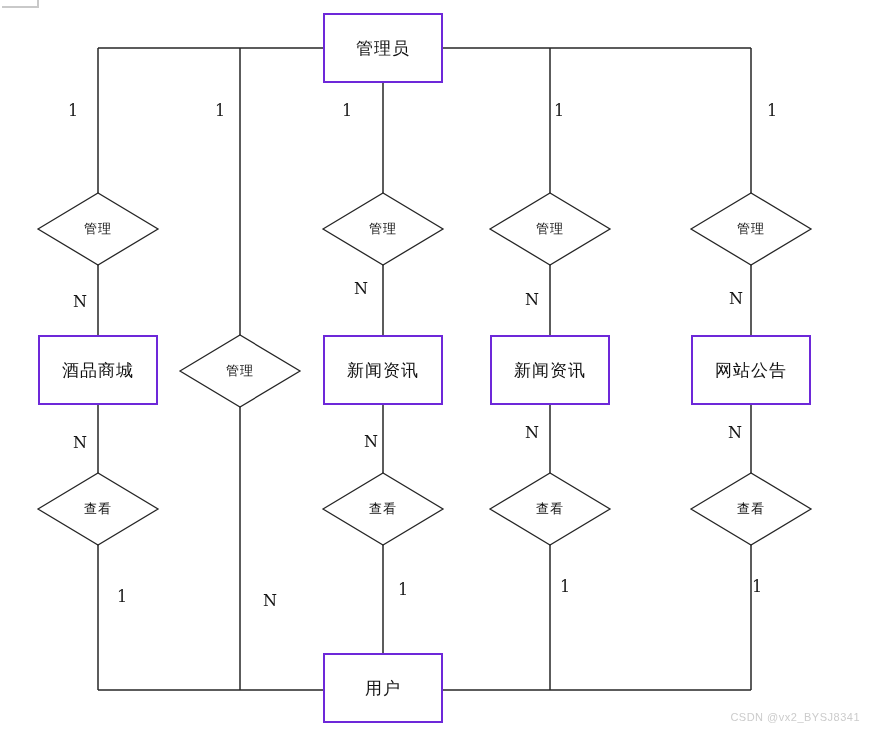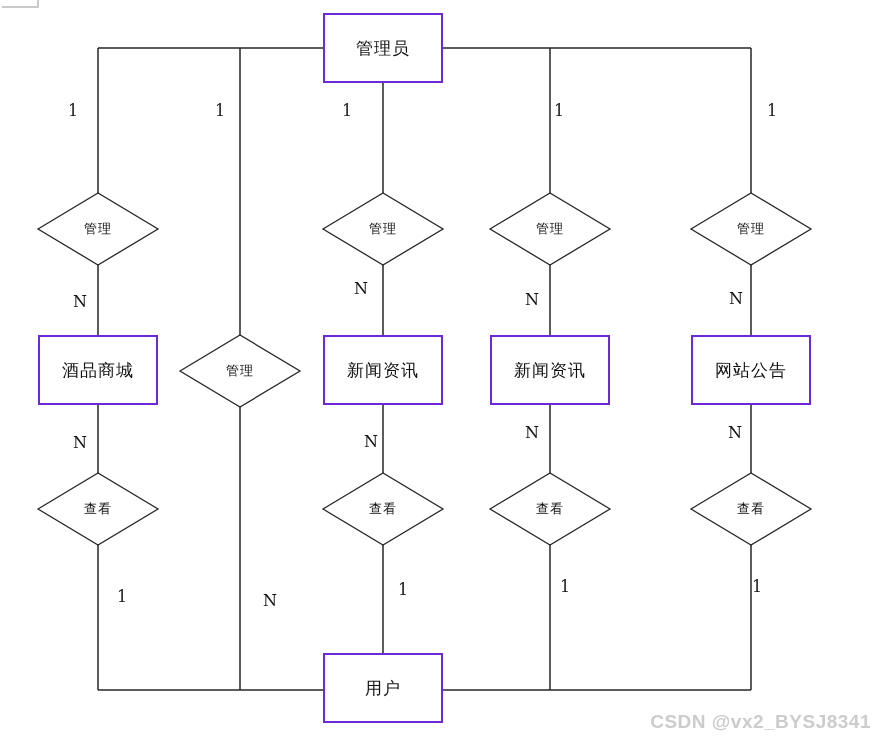--- a/index.html
+++ b/index.html
@@ -59,28 +59,27 @@
     left: 2px;
     top: -4px;
     width: 35px;
     height: 10px;
     border-right: 2px solid #c9c9c9;
     border-bottom: 2px solid #c9c9c9;
     z-index: 1;
   }
   .watermark {
     position: absolute;
-    right: 7px;
+    right: 18px;
     top: 711px;
     font-family: "Liberation Sans", "DejaVu Sans", sans-serif;
-    font-size: 19px;
+    font-size: 11px;
     color: #cccccc;
     z-index: 5;
     letter-spacing: 0.5px;
-    font-weight: bold;
   }
 </style>
 </head>
 <body>
 
 <div class="canvas">
 
   <div class="corner-artifact"></div>
 
   <svg class="wires" viewBox="0 0 878 740">

